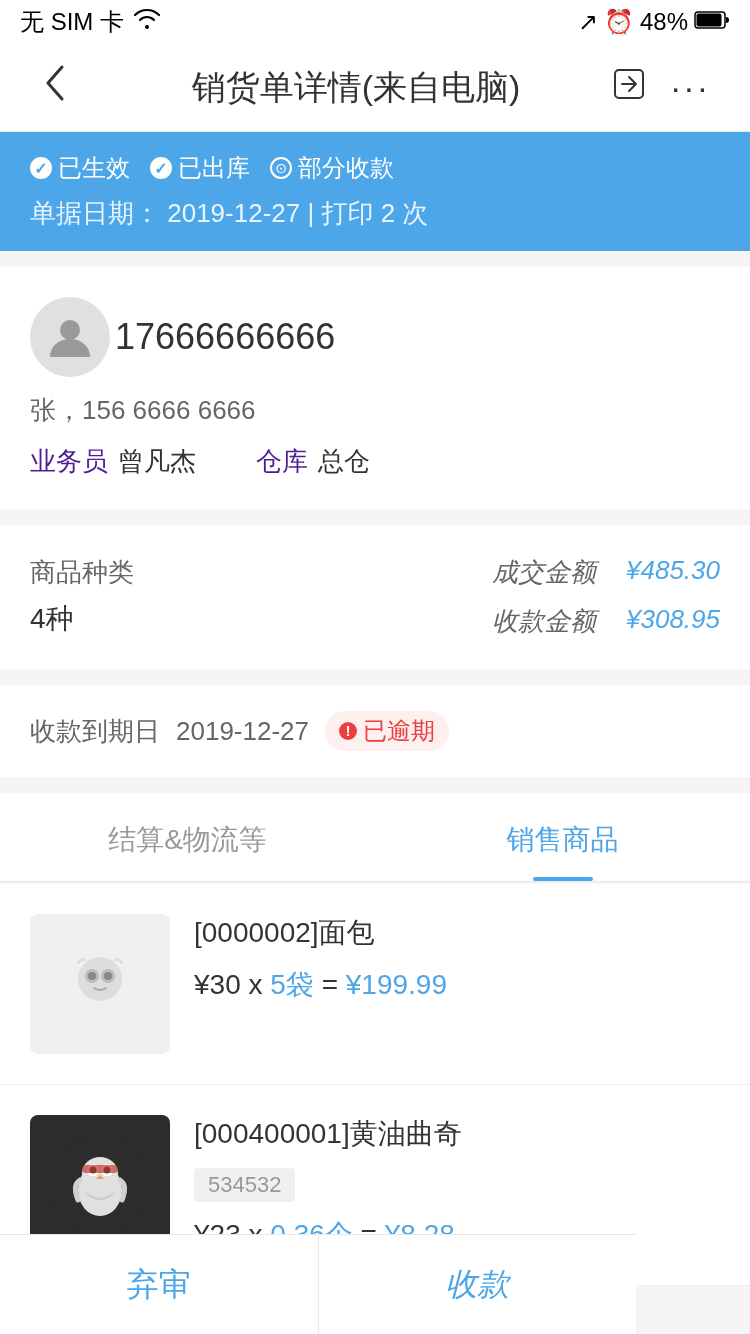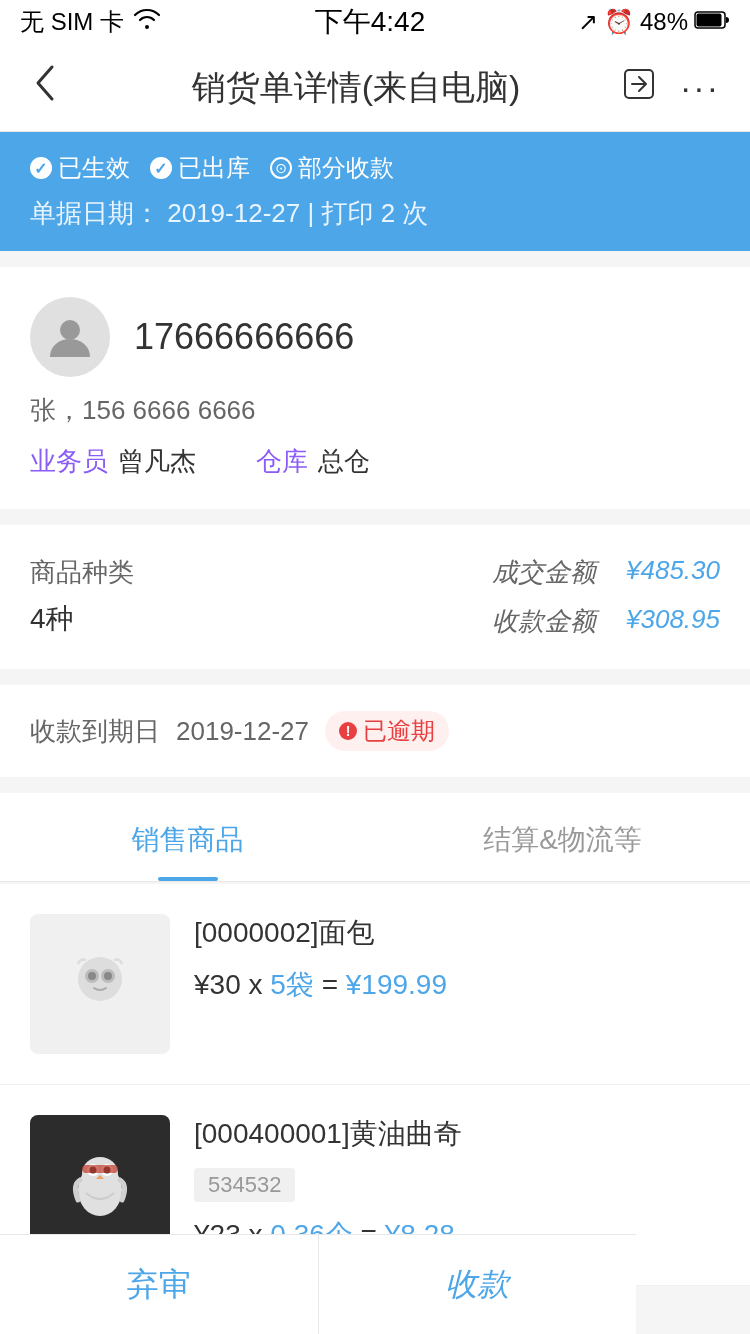--- a/index.html
+++ b/index.html
@@ -28,21 +28,21 @@
     .status-center { font-size: 28px; font-weight: 500; }
     .status-right { display: flex; align-items: center; gap: 6px; font-size: 24px; }
 
     
     .nav-bar {
       background: #fff;
       height: 88px;
       display: flex;
       align-items: center;
       justify-content: space-between;
-      padding: 0 30px;
+      padding: 0 40px;
       border-bottom: 1px solid #e8e8e8;
     }
     .nav-back {
       font-size: 36px;
       color: #333;
       cursor: pointer;
       width: 60px;
     }
     .nav-title {
       font-size: 34px;
@@ -108,21 +108,21 @@
 
     
     .customer-section {
       background: #fff;
       padding: 30px;
       margin-top: 16px;
     }
     .customer-row {
       display: flex;
       align-items: center;
-      gap: 24px;
+      gap: 5px;
       margin-bottom: 16px;
     }
     .avatar {
       width: 80px;
       height: 80px;
       border-radius: 50%;
       background: #e0e0e0;
       display: flex;
       align-items: center;
       justify-content: center;
@@ -139,21 +139,21 @@
       color: #666;
       margin-bottom: 16px;
     }
     .customer-meta {
       display: flex;
       font-size: 26px;
       color: #666;
       gap: 60px;
     }
     .meta-item { display: flex; gap: 10px; }
-    .meta-label { color: #8b5cf6; font-family: Liberation Serif, serif; }
+    .meta-label { color: #4c1d95; font-family: Liberation Serif, serif; }
     .meta-value { color: #333; }
 
     
     .stats-section {
       background: #fff;
       padding: 30px;
       margin-top: 16px;
       display: flex;
       justify-content: space-between;
       align-items: flex-start;
@@ -337,21 +337,20 @@
   <div class="status-left">
     <span>无 SIM 卡</span>
     <span>
       <svg width="30" height="22" viewBox="0 0 30 22" fill="none">
         <path d="M15 17a2 2 0 110 4 2 2 0 010-4z" fill="#000"></path>
         <path d="M8 12c1.9-1.9 4.5-3 7-3s5.1 1.1 7 3" stroke="#000" stroke-width="2.2" fill="none" stroke-linecap="round"></path>
         <path d="M3 7c3.3-3.3 7.8-5 12-5s8.7 1.7 12 5" stroke="#000" stroke-width="2.2" fill="none" stroke-linecap="round"></path>
       </svg>
     </span>
   </div>
-  <div class="status-center">下午4:42</div>
   <div class="status-right">
     <span>↗</span>
     <span>⏰</span>
     <span>48%</span>
     <span>
       <svg width="36" height="20" viewBox="0 0 36 20">
           <rect x="1" y="2" width="30" height="16" rx="3" stroke="#000" stroke-width="1.5" fill="none"></rect>
           <rect x="2.5" y="3.5" width="25" height="13" rx="2" fill="#000"></rect>
           <path d="M32 7v6a3 3 0 000-6z" fill="#000"></path>
         </svg>
@@ -442,25 +441,25 @@
 <div class="due-section">
   <span>收款到期日</span>
   <span>2019-12-27</span>
   <span class="overdue-badge">
     <span class="overdue-dot">!</span>
     <span>已逾期</span>
   </span>
 </div>
 
 <div class="tabs-section">
+  <div class="tab-item">
+    <span>结算&amp;物流等</span>
+  </div>
   <div class="tab-item active">
     <span>销售商品</span>
-  </div>
-  <div class="tab-item">
-    <span>结算&amp;物流等</span>
   </div>
 </div>
 
 <div class="products-section">
 
   <div class="product-item">
     <div class="product-img">
 
       <svg viewBox="0 0 80 80" fill="none" width="80" height="80">
         <circle cx="40" cy="35" r="22" fill="#ddd"></circle>

